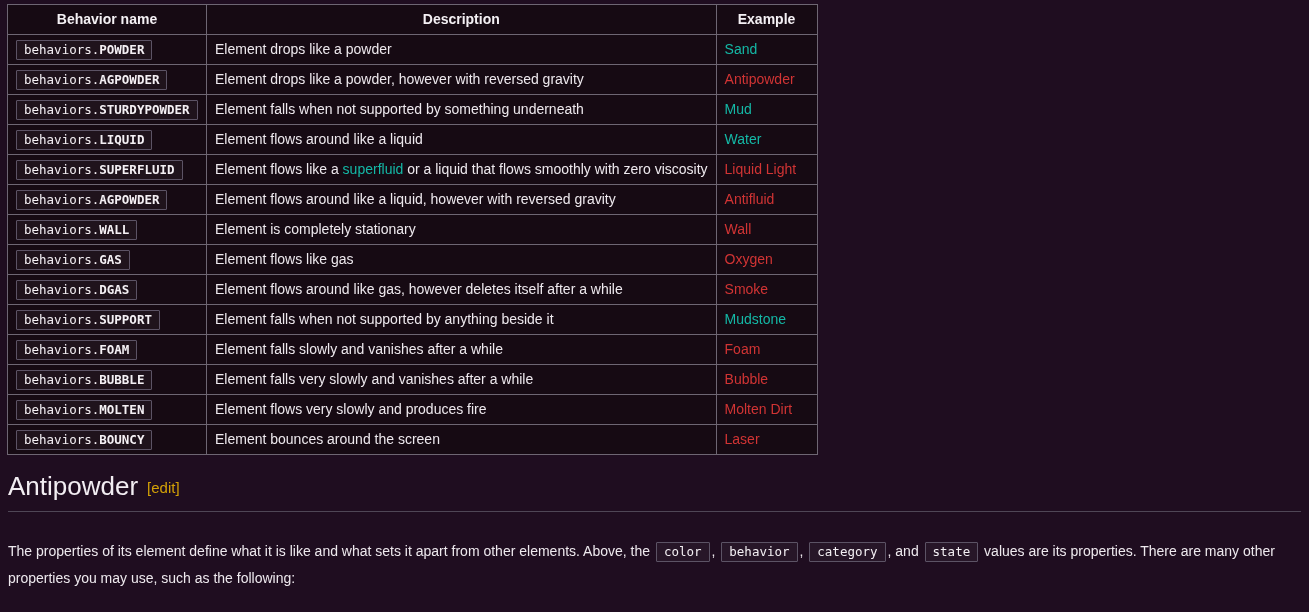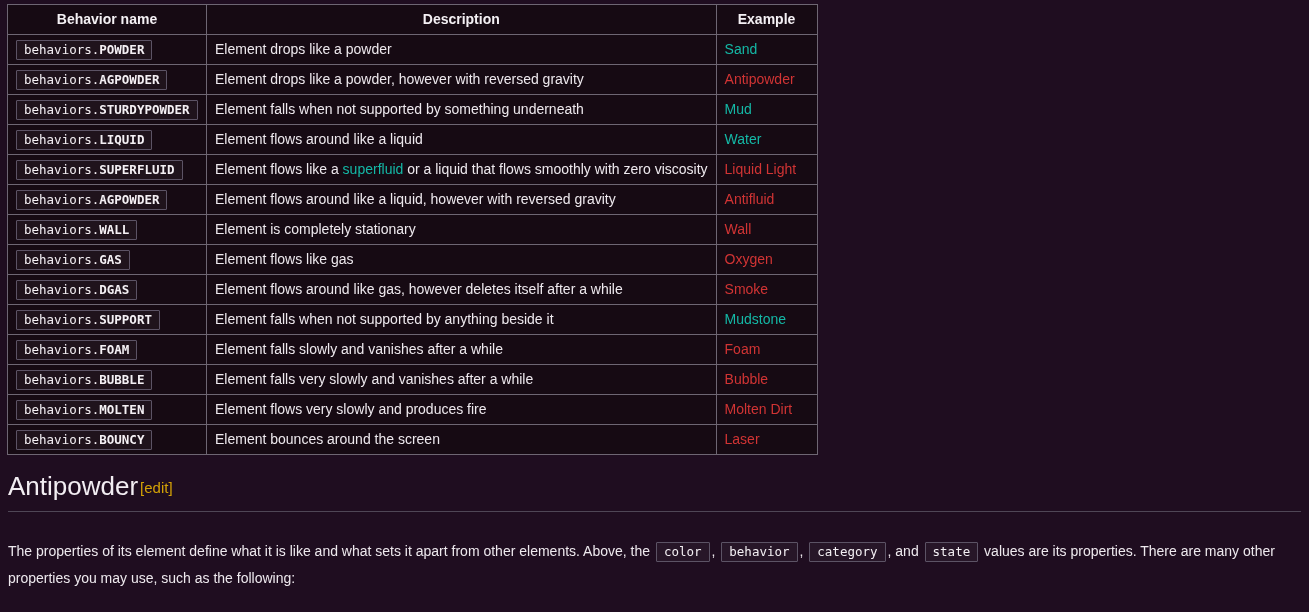--- a/index.html
+++ b/index.html
@@ -58,21 +58,21 @@
     font-size: 26px;
     font-weight: 400;
     color: #f2edf2;
     margin: 16px 0 0 1px;
     padding-bottom: 9px;
     border-bottom: 1px solid #4f4656;
   }
   h2.section-heading .edit-link {
     font-size: 15px;
     color: #d3a106;
-    margin-left: 2px;
+    margin-left: 9px;
     vertical-align: 2px;
   }
   p.intro {
     margin: 26px 0 0 1px;
     font-size: 14px;
     line-height: 26px;
     max-width: 1294px;
     color: #eee9ee;
   }
   p.intro code.inline-code { margin: 0 2px; }

